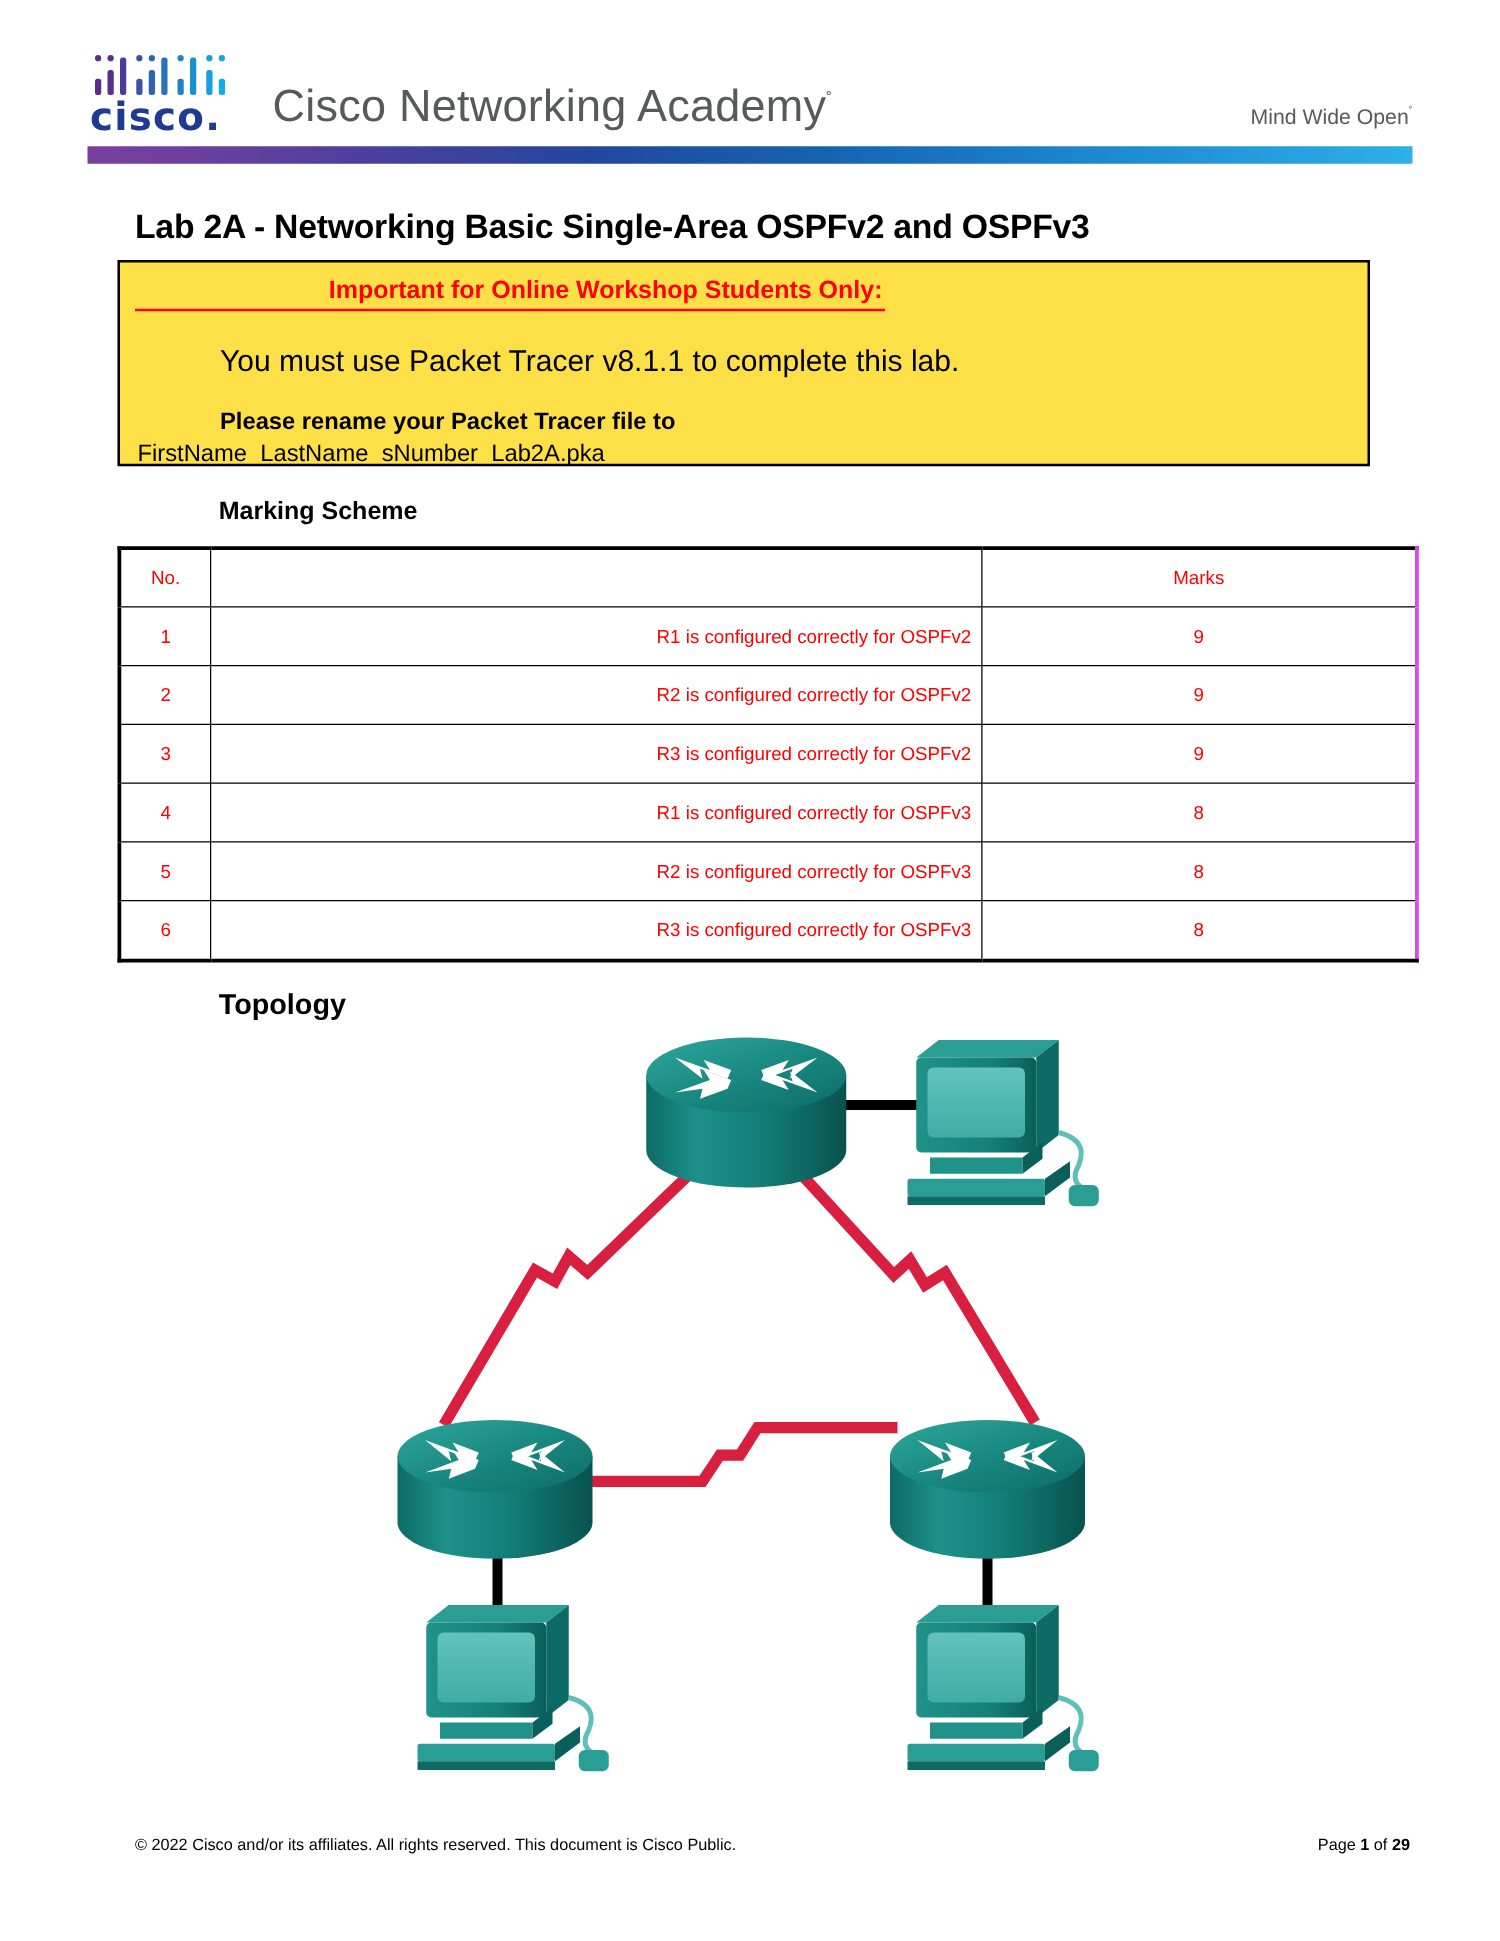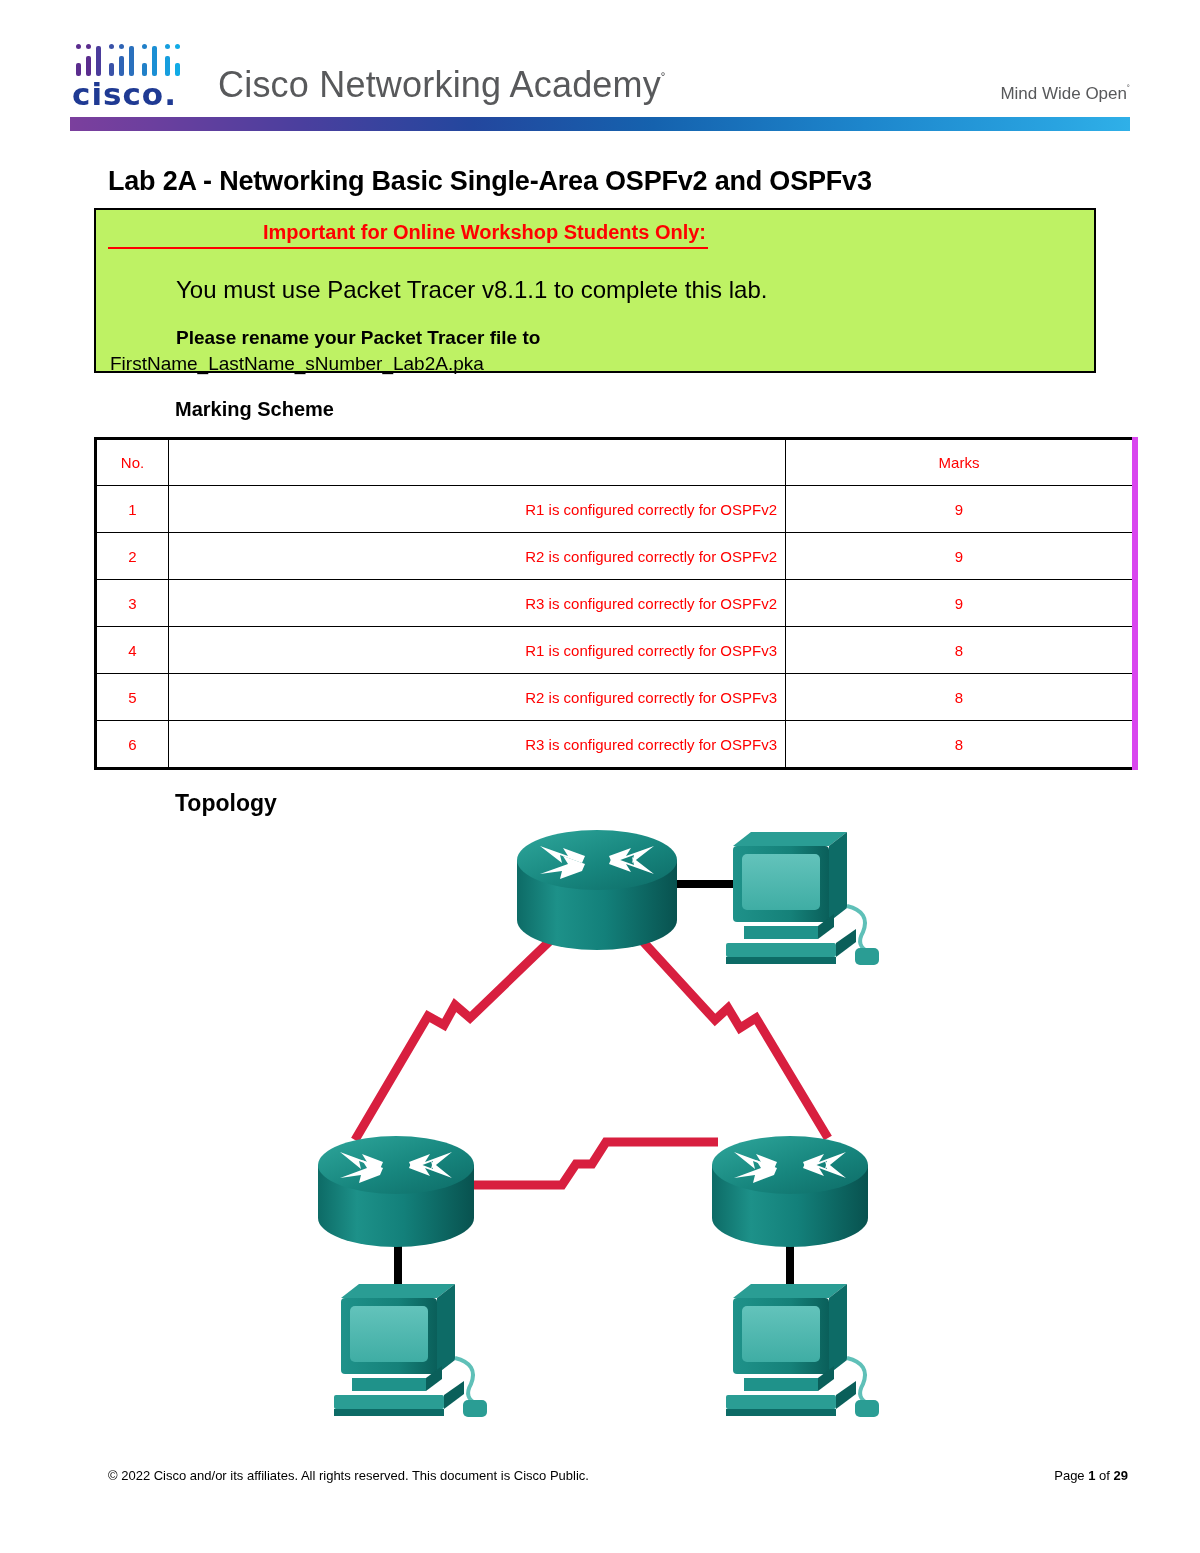--- a/index.html
+++ b/index.html
@@ -104,21 +104,21 @@
     letter-spacing: -0.2px;
   }
 
   
   #notice-box {
     position: absolute;
     left: 94px; top: 208px;
     width: 1002px; height: 165px;
     border: 2px solid #000;
     box-sizing: border-box;
-    background: #bef264;
+    background: #fde047;
   }
   #notice-heading {
     position: absolute;
     left: 12px; top: 11px;
     width: 600px;
     font-size: 20px;
     font-weight: bold;
     color: #ff0000;
     text-align: right;
     padding-right: 2px;
@@ -170,21 +170,21 @@
     font-weight: normal;
     height: 46px;
     padding: 0 8px;
     vertical-align: middle;
   }
   #marking-table .col-no    { width: 55px;  text-align: center; }
   #marking-table .col-desc  { width: 600px; text-align: right; }
   #marking-table .col-marks { width: 330px; text-align: center; }
   #marking-table .hdr-row td { height: 45px; }
   #marking-table .outer-left  { border-left: 3px solid #000; }
-  #marking-table .outer-right { border-right: 6px solid #d946ef; }
+  #marking-table .outer-right { border-right: 3px solid #d946ef; }
   #marking-table tr:first-child td { border-top: 3px solid #000; }
   #marking-table tr:last-child td  { border-bottom: 3px solid #000; }
 
   
   #topology-heading {
     position: absolute;
     left: 175px; top: 790px;
     font-size: 23px;
     font-weight: bold;
     color: #000;

